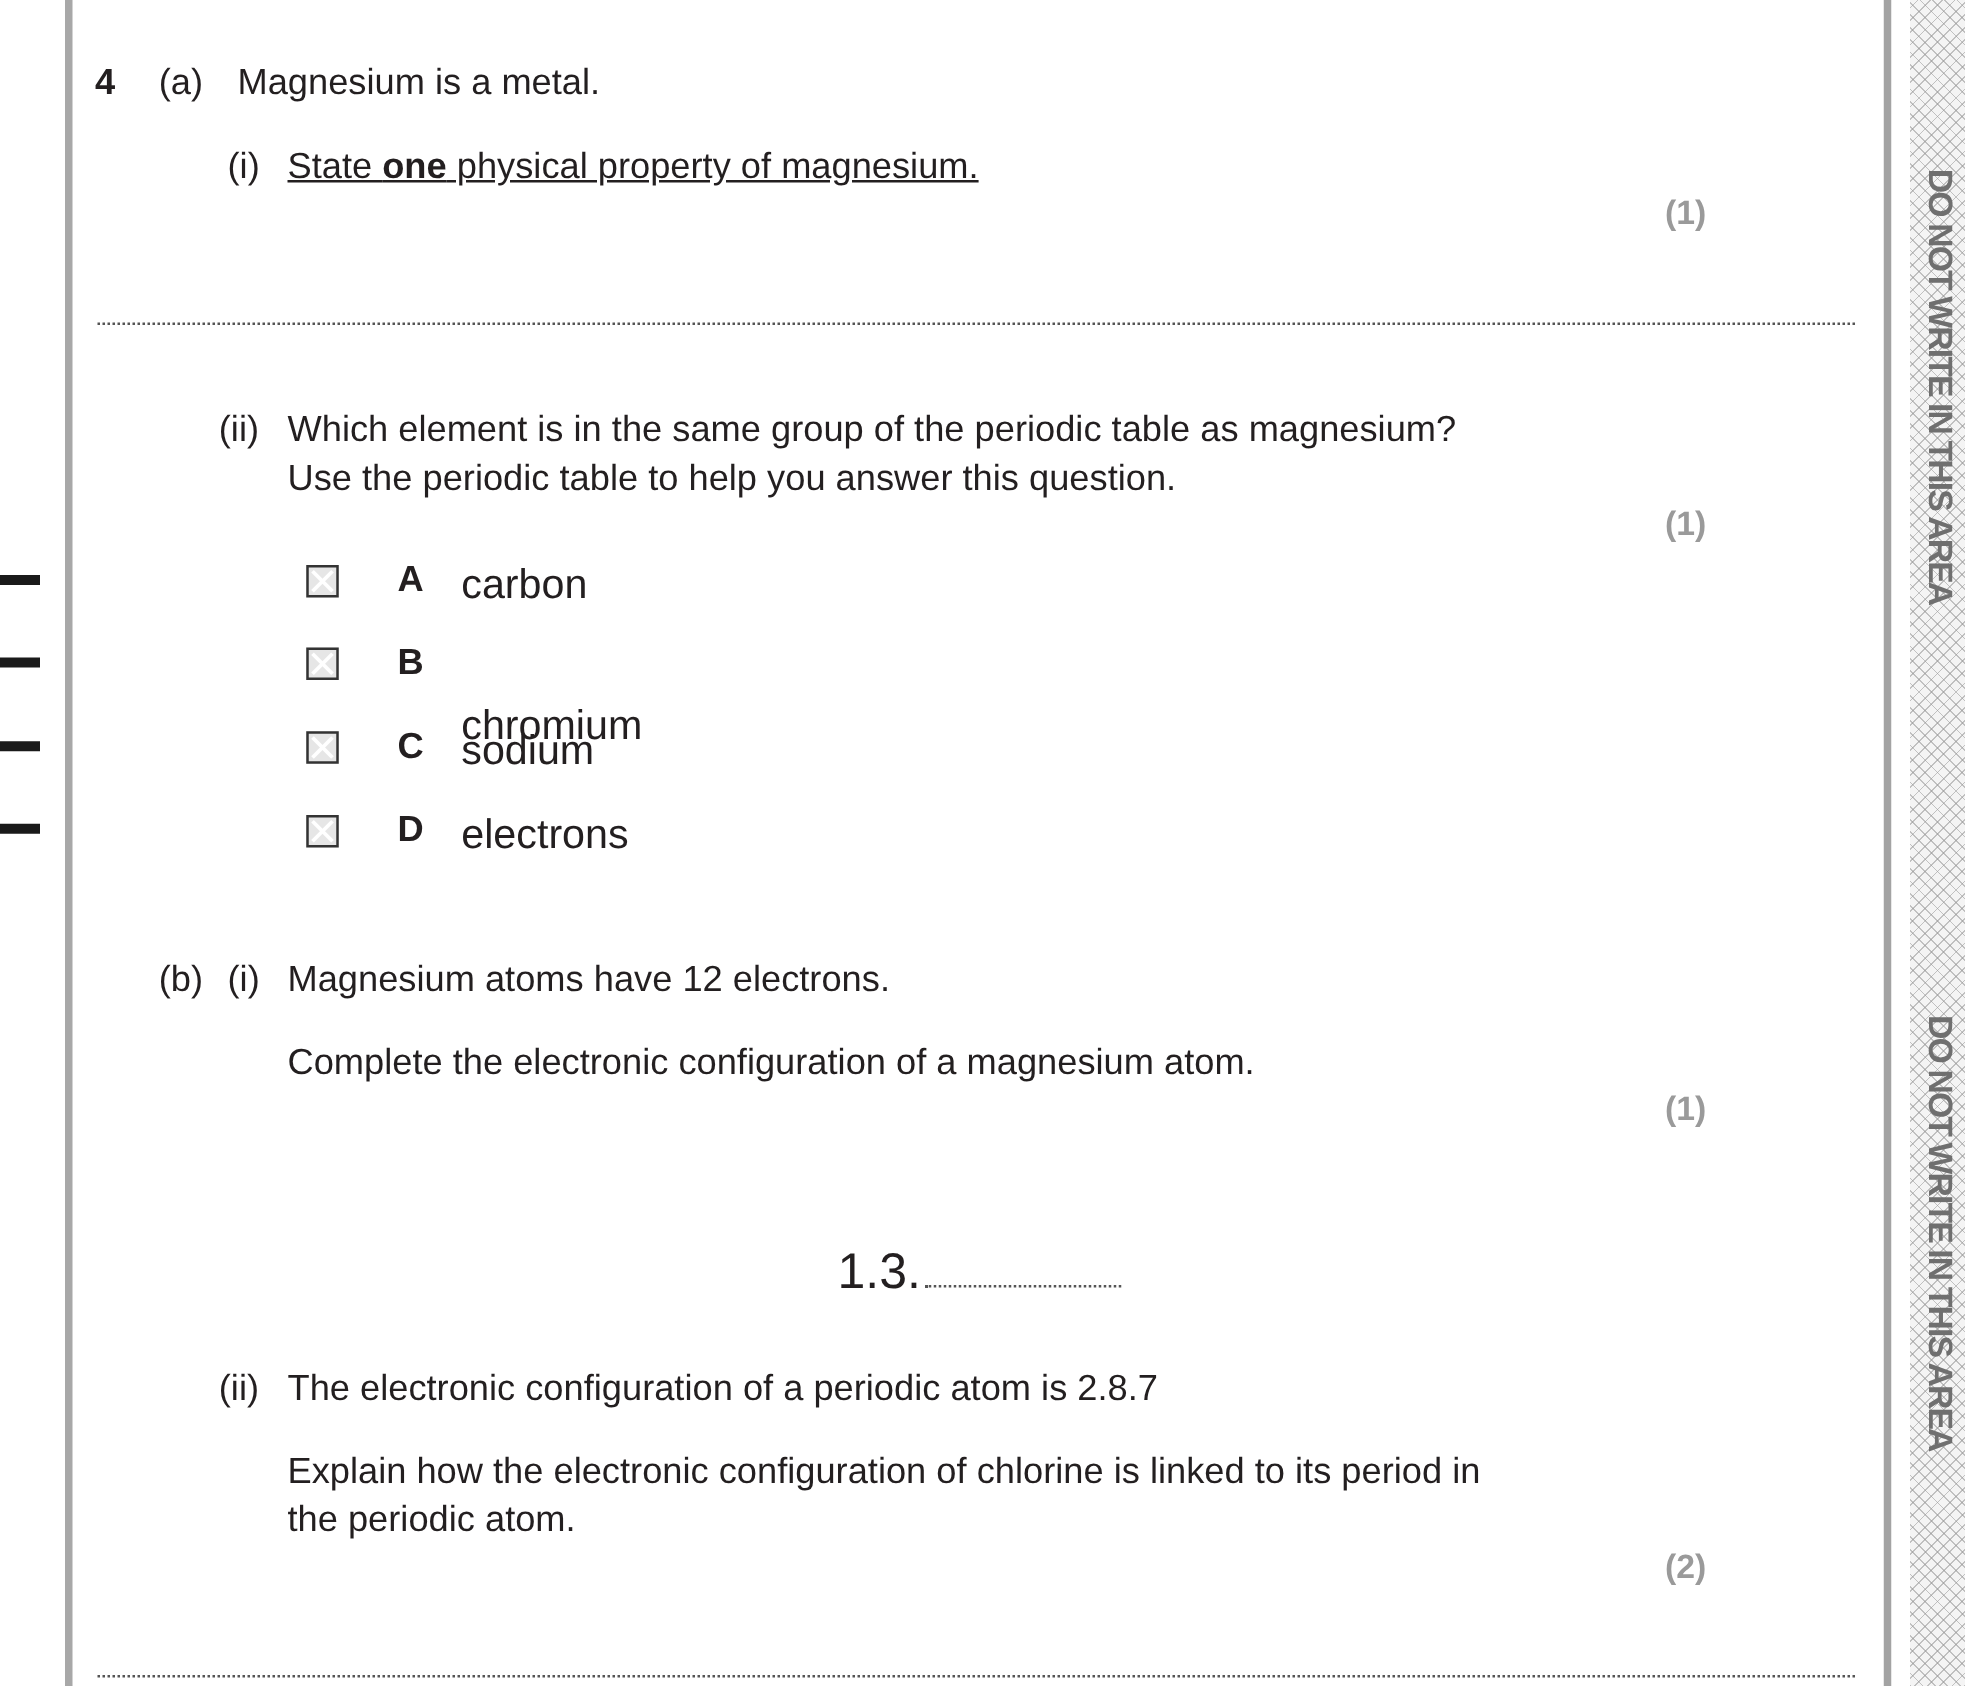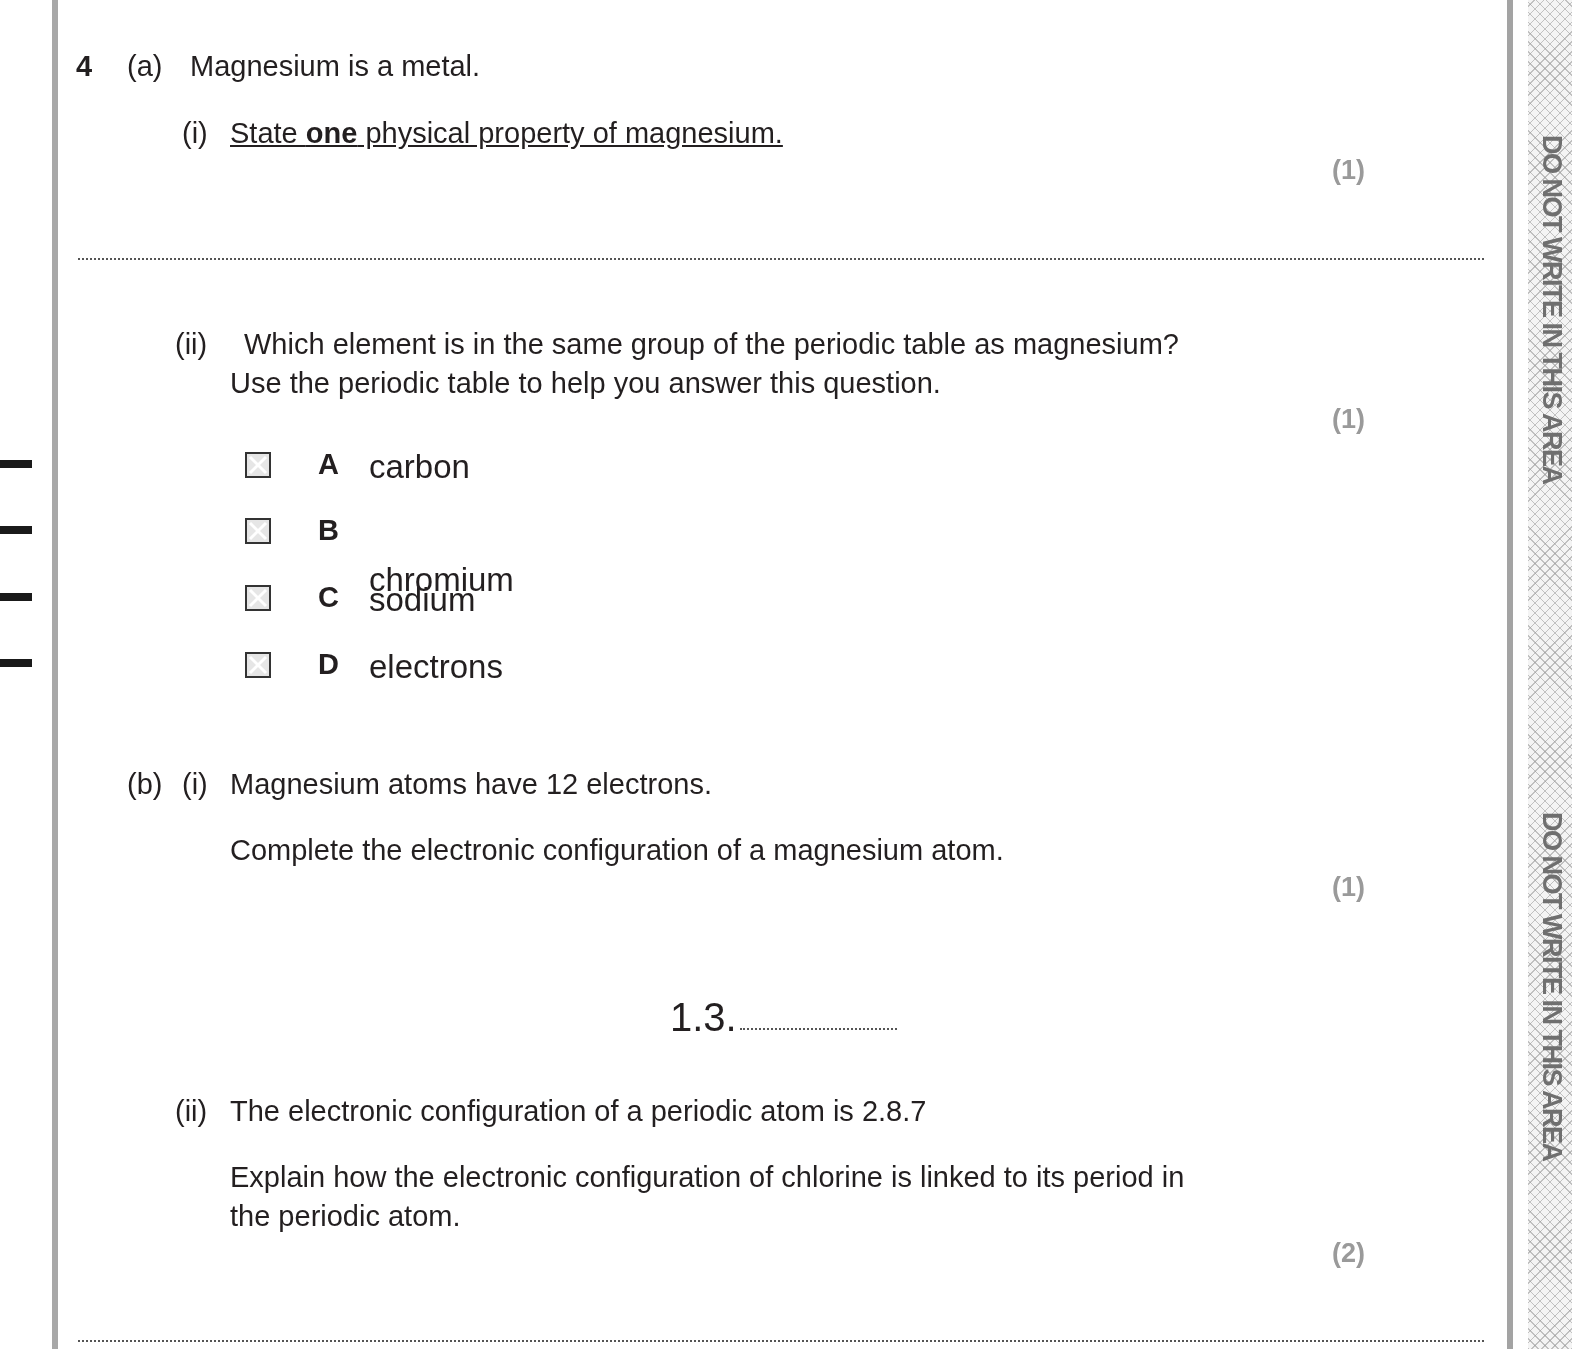--- a/index.html
+++ b/index.html
@@ -135,21 +135,21 @@
 <div class="txt qnum" style="left:76px; top:47px;">4</div>
 <div class="txt" style="left:127px; top:47px;">(a)</div>
 <div class="txt" style="left:178px; top:47px;margin-left:12px;">Magnesium is a metal.</div>
 
 <div class="txt" style="left:182px; top:114px;">(i)</div>
 <div class="txt" style="left:230px; top:114px;text-decoration:underline;"><span>State </span><span class="b">one</span><span> physical property of magnesium.</span></div>
 <div class="marks" style="top:155px;">(1)</div>
 <div class="dotline" style="top:258px;"></div>
 
 <div class="txt" style="left:175px; top:325px;">(ii)</div>
-<div class="txt" style="left:244px; top:325px;">Which element is in the same group of the periodic table as magnesium?</div>
+<div class="txt" style="left:230px; top:325px;">Which element is in the same group of the periodic table as magnesium?</div>
 <div class="txt" style="left:230px; top:364px;">Use the periodic table to help you answer this question.</div>
 <div class="marks" style="top:404px;">(1)</div>
 
 <div>
   <div class="checkbox" style="top:452px;">
     <svg width="22" height="22">
         <line x1="3" y1="3" x2="19" y2="19" stroke="#fff" stroke-width="3"></line>
         <line x1="19" y1="3" x2="3" y2="19" stroke="#fff" stroke-width="3"></line>
       </svg>
   </div>

